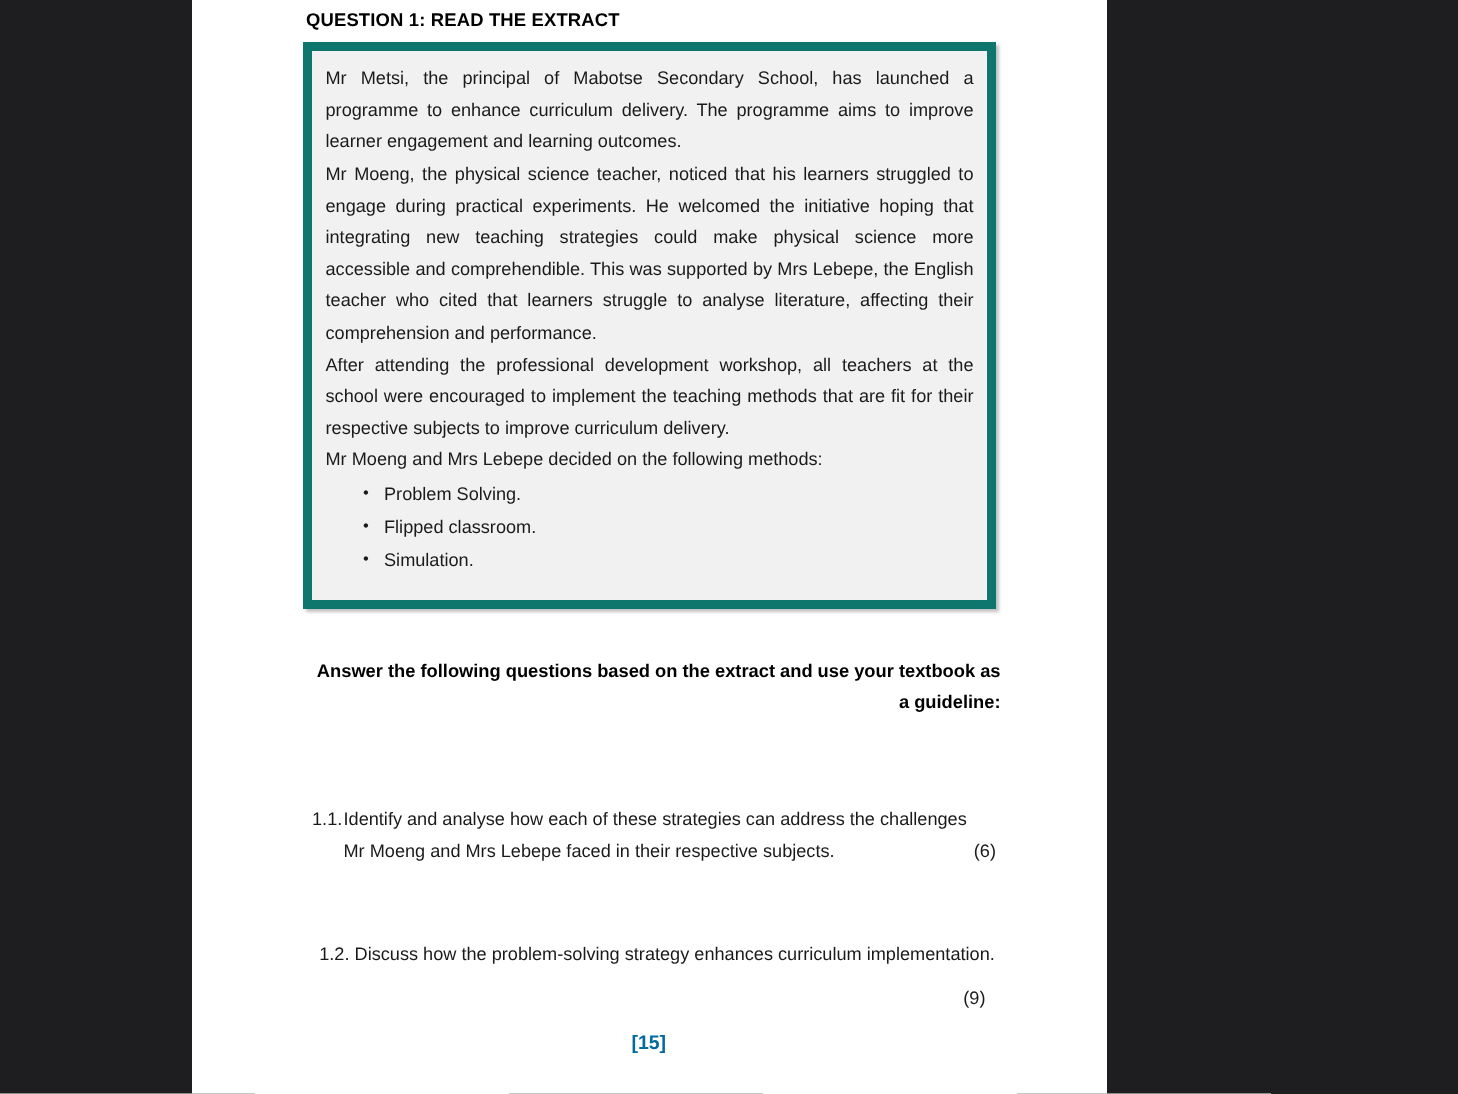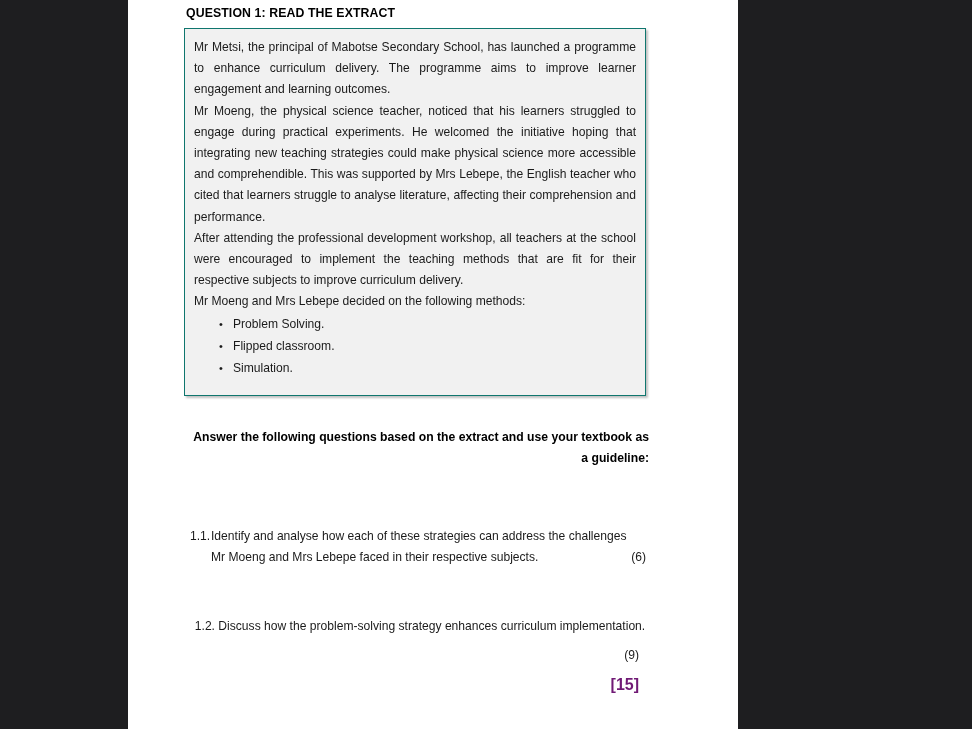--- a/index.html
+++ b/index.html
@@ -21,42 +21,42 @@
   .page {
     position: absolute;
     left: 128px;
     top: 0;
     width: 610px;
     height: 729px;
     background: #ffffff;
   }
   .content {
     position: absolute;
-    left: 56px;
+    left: 74px;
     top: 0;
     width: 470px;
   }
   .q-heading {
     font-size: 12.3px;
     font-weight: bold;
     color: #000000;
     letter-spacing: 0.1px;
     margin: 0;
     padding-top: 6px;
     padding-left: 2px;
     line-height: 14px;
     white-space: nowrap;
   }
   .extract-box {
     margin-top: 8px;
     margin-left: 0px;
     width: 462px;
     box-sizing: border-box;
     background: #f1f1f1;
-    border: 1px solid #0f766e;
+    border: 6px solid #0f766e;
     box-shadow: 2px 2px 2px rgba(120,120,120,0.45);
     padding: 8px 9px 16px 9px;
   }
   .extract-box p {
     margin: 0;
     font-size: 12.1px;
     color: #1a1a1a;
     line-height: 21.2px;
     text-align: justify;
     text-justify: inter-word;
@@ -143,24 +143,24 @@
   }
   .mark-right {
     text-align: right;
     font-size: 12.1px;
     color: #1a1a1a;
     line-height: 21px;
     padding-top: 8px;
     padding-right: 9px;
   }
   .mark-total {
-    text-align: right;
-    font-size: 16px;
+    text-align: center;
+    font-size: 13px;
     font-weight: bold;
-    color: #701a75;
+    color: #0369a1;
     line-height: 21px;
     padding-top: 8px;
     padding-right: 9px;
   }
 </style>
 </head>
 <body>
 
 <div class="viewport">
   <div class="page">

